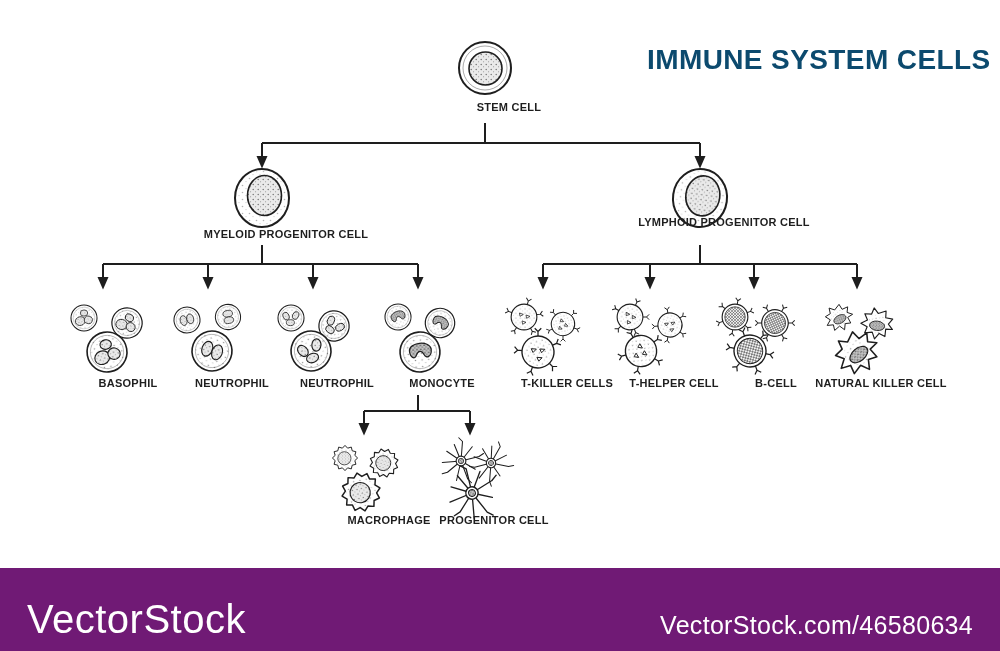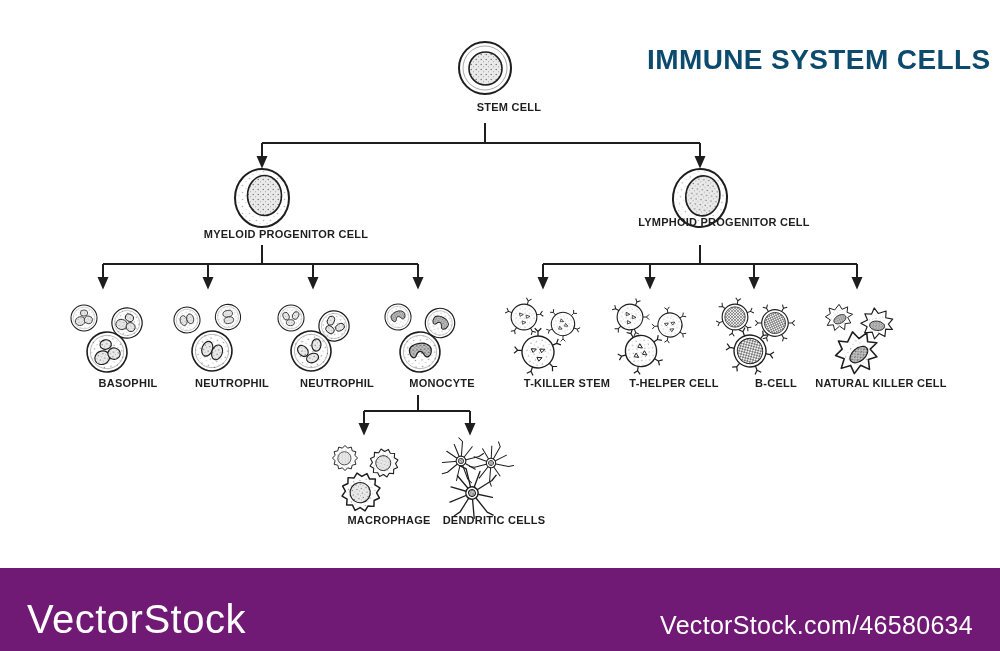--- a/index.html
+++ b/index.html
@@ -261,25 +261,25 @@
 
   <div class="page-title">IMMUNE SYSTEM CELLS</div>
 
   <div class="node-label" style="left:485px;top:101px">STEM CELL</div>
   <div class="node-label" style="left:262px;top:228px">MYELOID PROGENITOR CELL</div>
   <div class="node-label" style="left:700px;top:216px">LYMPHOID PROGENITOR CELL</div>
   <div class="node-label" style="left:104px;top:377px">BASOPHIL</div>
   <div class="node-label" style="left:208px;top:377px">NEUTROPHIL</div>
   <div class="node-label" style="left:313px;top:377px">NEUTROPHIL</div>
   <div class="node-label" style="left:418px;top:377px">MONOCYTE</div>
-  <div class="node-label" style="left:543px;top:377px">T-KILLER STEM</div>
+  <div class="node-label" style="left:543px;top:377px">T-KILLER CELLS</div>
   <div class="node-label" style="left:650px;top:377px">T-HELPER CELL</div>
   <div class="node-label" style="left:752px;top:377px">B-CELL</div>
   <div class="node-label" style="left:857px;top:377px">NATURAL KILLER CELL</div>
   <div class="node-label" style="left:365px;top:514px">MACROPHAGE</div>
-  <div class="node-label" style="left:470px;top:514px">DENDRITIC CELLS</div>
+  <div class="node-label" style="left:470px;top:514px">PROGENITOR CELL</div>
 
   <div class="watermark-bar">
     <span class="wm-brand">VectorStock</span>
     <span class="wm-credit">VectorStock.com/46580634</span>
   </div>
 
 </div>
 
 </body></html>

